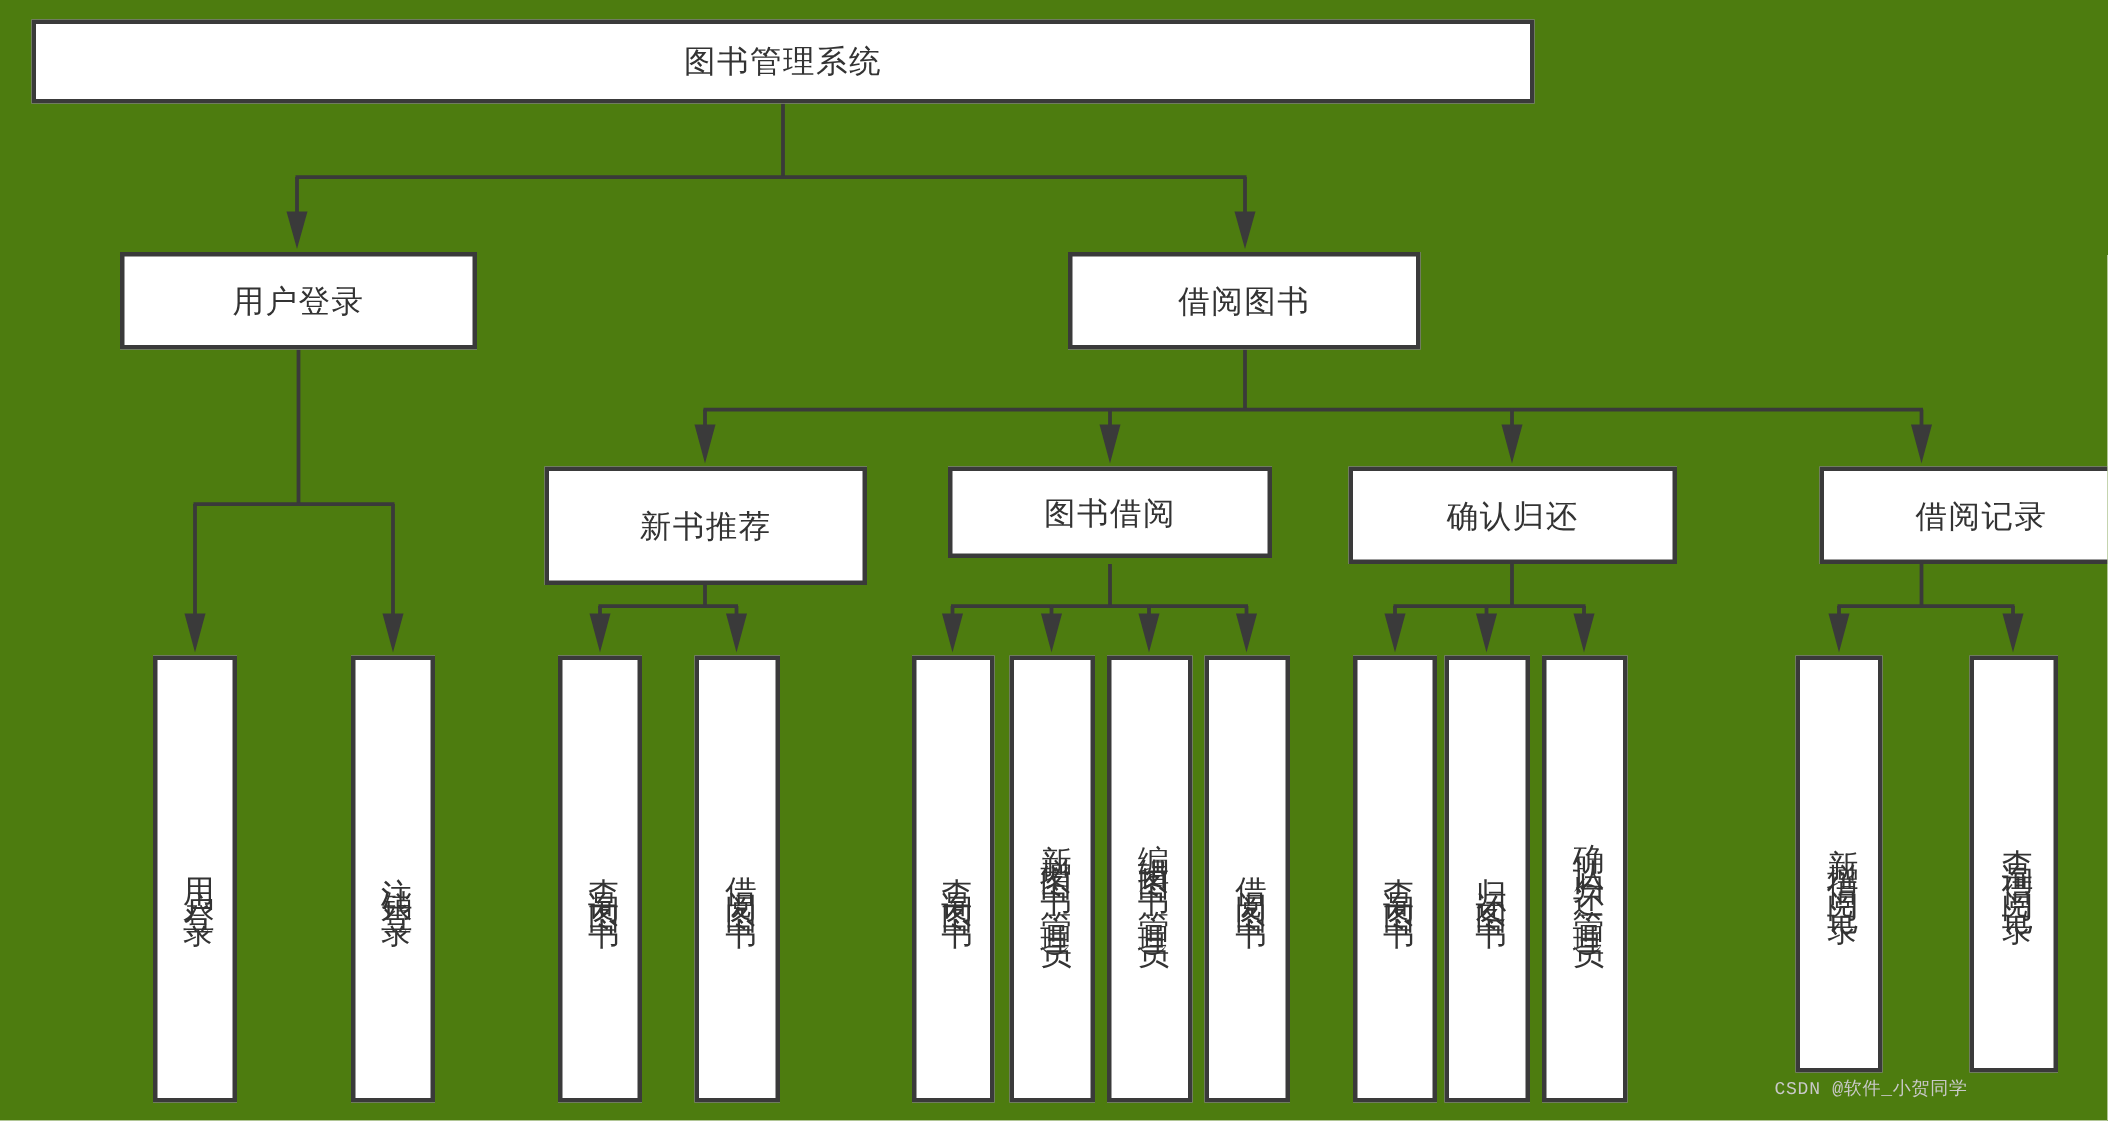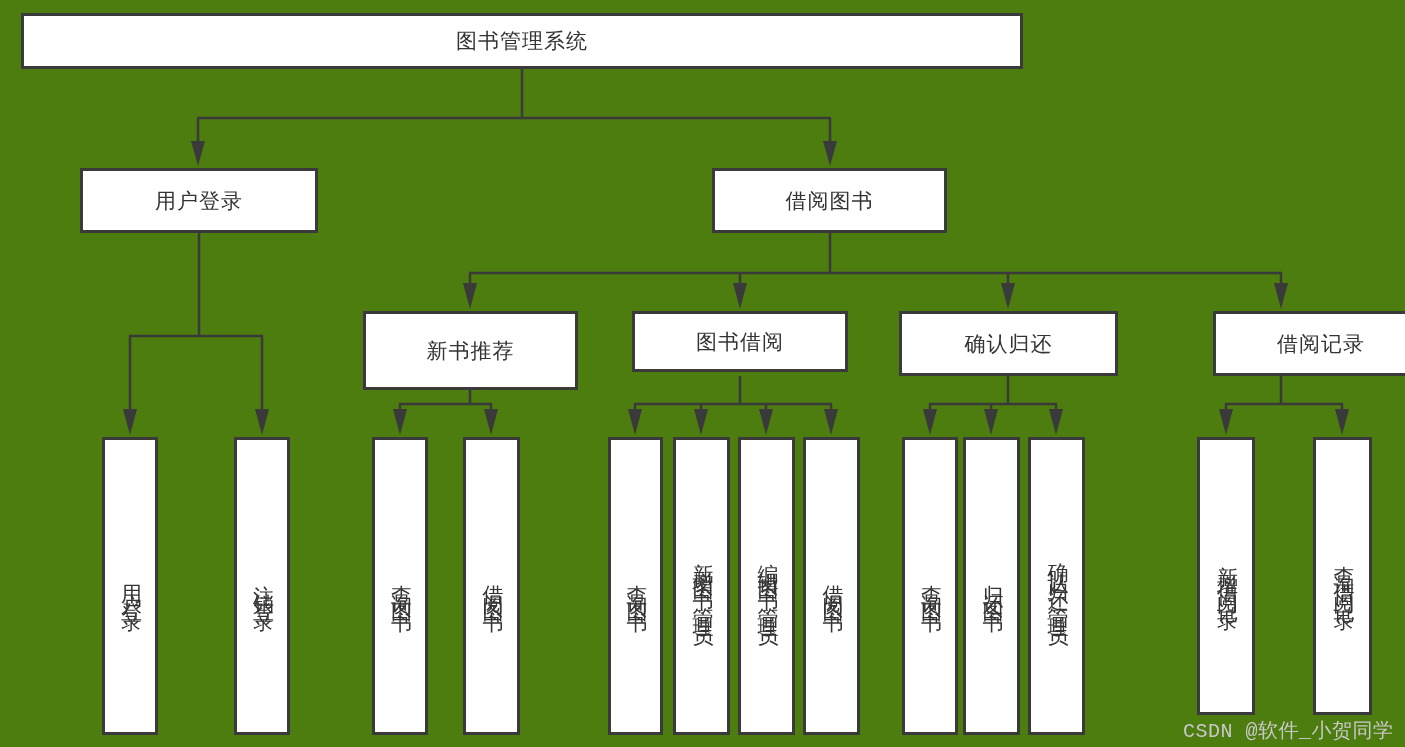--- a/index.html
+++ b/index.html
@@ -56,21 +56,21 @@
   #lf-10 { left: 963px;  top: 437px; width: 57px; height: 298px; }
   #lf-11 { left: 1028px; top: 437px; width: 57px; height: 298px; }
   #lf-12 { left: 1197px; top: 437px; width: 58px; height: 278px; }
   #lf-13 { left: 1313px; top: 437px; width: 59px; height: 278px; }
   .watermark {
     position: absolute;
     left: 1183px;
     top: 717px;
     width: 222px;
     color: #c9c9c9;
-    font-size: 20px;
+    font-size: 12px;
     letter-spacing: 0.5px;
     white-space: nowrap;
     z-index: 2;
   }
   svg path { stroke: #3a3a3a; stroke-width: 2.5; fill: none; }
   svg path.ah { stroke: none; fill: #3a3a3a; }
 </style>
 </head>
 <body>
 

